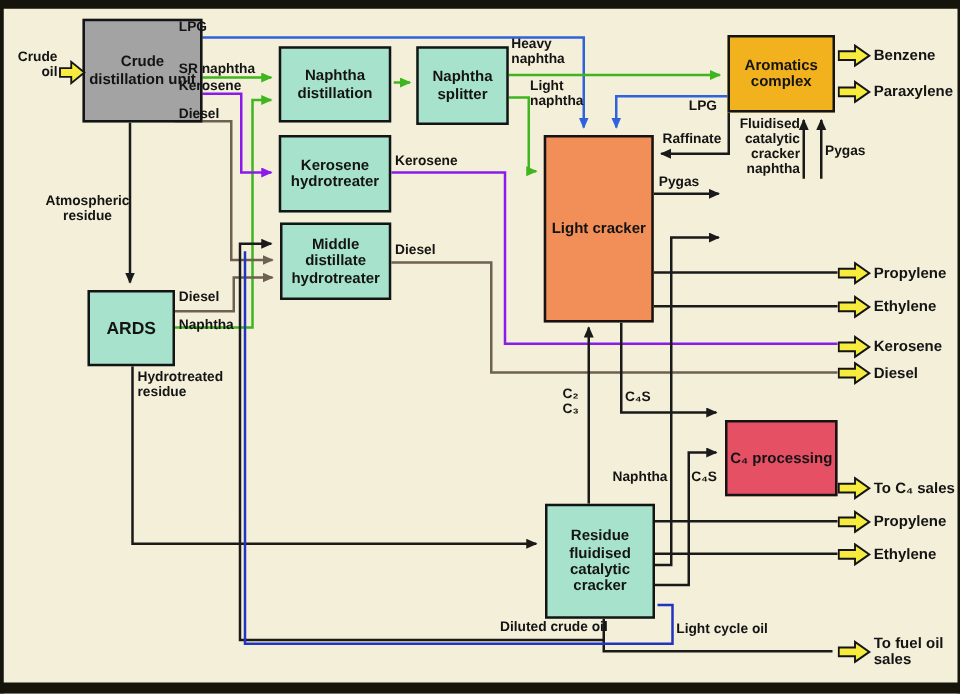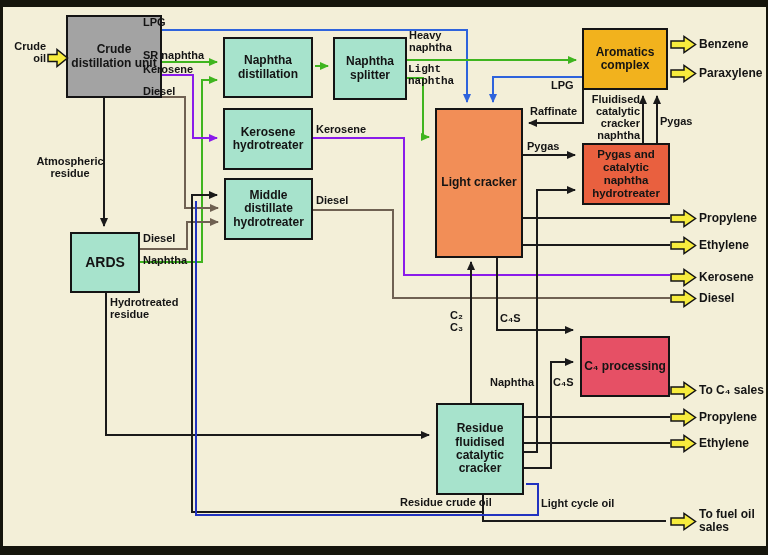--- a/index.html
+++ b/index.html
@@ -98,23 +98,20 @@
     </div>
   <div class="unit" style="left:224px;top:178px;width:89px;height:62px;background:#A7E3CC;">
       <span>Middle distillate hydrotreater</span>
     </div>
   <div class="unit" style="left:70px;top:232px;width:70px;height:61px;background:#A7E3CC;font-size:14px;">
       <span>ARDS</span>
     </div>
   <div class="unit" style="left:435px;top:108px;width:88px;height:150px;background:#F28E57;">
       <span>Light cracker</span>
     </div>
-  <div class="unit small" style="left:582px;top:143px;width:88px;height:62px;background:#E9603F;">
-      <span>Pygas and catalytic naphtha hydrotreater</span>
-    </div>
   <div class="unit" style="left:580px;top:315px;width:90px;height:61px;background:#E65065;margin-top:21px;">
       <span>C₄ processing</span>
     </div>
   <div class="unit small" style="left:436px;top:403px;width:88px;height:92px;background:#A7E3CC;font-size:12px;">
       <span>Residue fluidised catalytic cracker</span>
     </div>
 
   <div class="yarr" style="left:47px;top:48px;">
     <svg width="22" height="20">
         <path d="M1,6.5 L10,6.5 L10,1.5 L20.5,10 L10,18.5 L10,13.5 L1,13.5 Z" fill="#F7EC3D" stroke="#141414" stroke-width="1.5"></path>
@@ -124,33 +121,33 @@
 
   <div class="lbl" style="left:143px;top:16px;">LPG</div>
   <div class="lbl" style="left:143px;top:49px;">SR naphtha</div>
   <div class="lbl" style="left:143px;top:63px;">Kerosene</div>
   <div class="lbl" style="left:143px;top:85px;">Diesel</div>
   <div class="lbl wrap" style="left:32px;top:155px;width:76px;text-align:center;">Atmospheric residue</div>
   <div class="lbl" style="left:143px;top:232px;">Diesel</div>
   <div class="lbl" style="left:143px;top:254px;">Naphtha</div>
   <div class="lbl wrap" style="left:110px;top:296px;width:84px;">Hydrotreated residue</div>
   <div class="lbl wrap" style="left:409px;top:29px;width:50px;">Heavy naphtha</div>
-  <div class="lbl wrap" style="left:408px;top:63px;width:48px;font-family:Liberation Mono, monospace;">Light naphtha</div>
+  <div class="lbl wrap" style="left:424px;top:63px;width:48px;">Light naphtha</div>
   <div class="lbl" style="left:316px;top:123px;">Kerosene</div>
   <div class="lbl" style="left:316px;top:194px;">Diesel</div>
   <div class="lbl" style="left:551px;top:79px;">LPG</div>
   <div class="lbl" style="left:530px;top:105px;">Raffinate</div>
   <div class="lbl wrap" style="left:590px;top:93px;width:50px;text-align:right;">Fluidised catalytic cracker naphtha</div>
   <div class="lbl" style="left:660px;top:115px;">Pygas</div>
   <div class="lbl" style="left:527px;top:140px;">Pygas</div>
   <div class="lbl wrap" style="left:450px;top:309px;width:18px;">C₂ C₃</div>
   <div class="lbl" style="left:500px;top:312px;">C₄S</div>
   <div class="lbl" style="left:490px;top:376px;">Naphtha</div>
   <div class="lbl" style="left:553px;top:376px;">C₄S</div>
-  <div class="lbl" style="left:400px;top:496px;">Residue crude oil</div>
+  <div class="lbl" style="left:400px;top:496px;">Diluted crude oil</div>
   <div class="lbl" style="left:541px;top:497px;">Light cycle oil</div>
 
   <div class="yarr" style="left:670px;top:35px;"><svg width="27" height="19">
         <path d="M1,6 L14,6 L14,1.5 L25.5,9.5 L14,17.5 L14,13 L1,13 Z" fill="#F7EC3D" stroke="#141414" stroke-width="1.5"></path>
       </svg></div>
   <div class="out-lbl" style="left:699px;top:38px;">Benzene</div>
 
   <div class="yarr" style="left:670px;top:64px;"><svg width="27" height="19">
         <path d="M1,6 L14,6 L14,1.5 L25.5,9.5 L14,17.5 L14,13 L1,13 Z" fill="#F7EC3D" stroke="#141414" stroke-width="1.5"></path>
       </svg></div>

